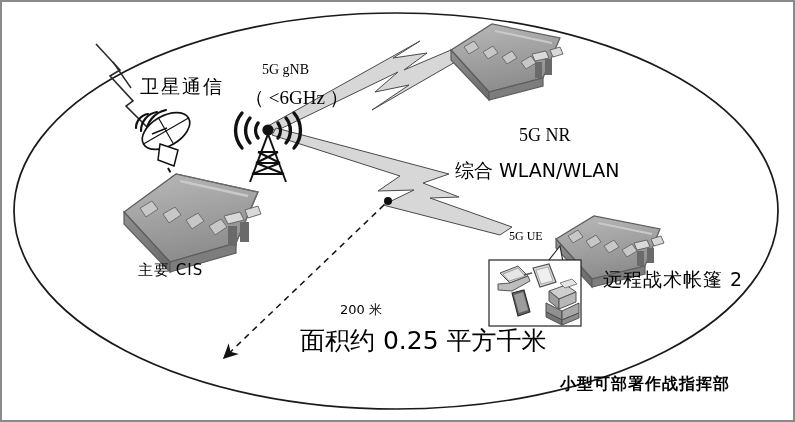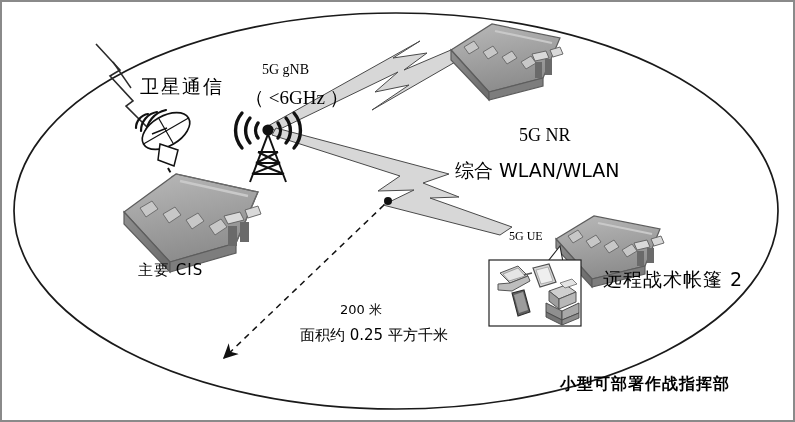--- a/index.html
+++ b/index.html
@@ -204,21 +204,21 @@
 
 
   <div class="lbl lbl-mix" style="left:519px;top:126px;font-size:18px;">5G NR</div>
 
   <div class="lbl lbl-cn" style="left:455px;top:160px;font-size:19px;">综合 WLAN/WLAN</div>
 
   <div class="lbl lbl-cn" style="left:138px;top:262px;font-size:15px;letter-spacing:1px;">主要 CIS</div>
 
   <div class="lbl lbl-cn" style="left:340px;top:258px;font-size:13px;margin-top:45px;">200 米</div>
 
-  <div class="lbl lbl-cn" style="left:300px;top:327px;font-size:15px;">面积约 0.25 平方千米</div>
+  <div class="lbl lbl-cn" style="left:300px;top:327px;font-size:25px;">面积约 0.25 平方千米</div>
 
   <div class="lbl lbl-mix" style="left:509px;top:230px;font-size:12px;">5G UE</div>
 
   <div class="lbl lbl-cn" style="left:603px;top:262px;font-size:19px;letter-spacing:1px;margin-top:7px;">远程战术帐篷 2</div>
 
   <div class="lbl title-bold" style="left:560px;top:375px;font-size:16px;">小型可部署作战指挥部</div>
 
 </div>
 
 </body></html>

